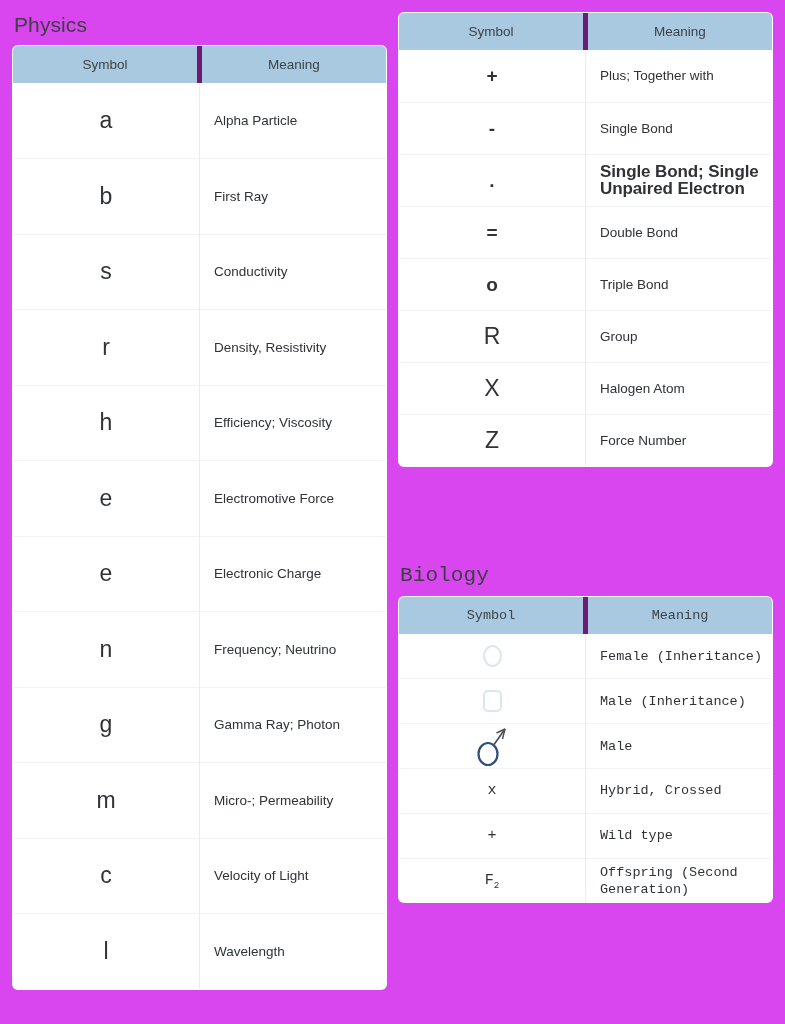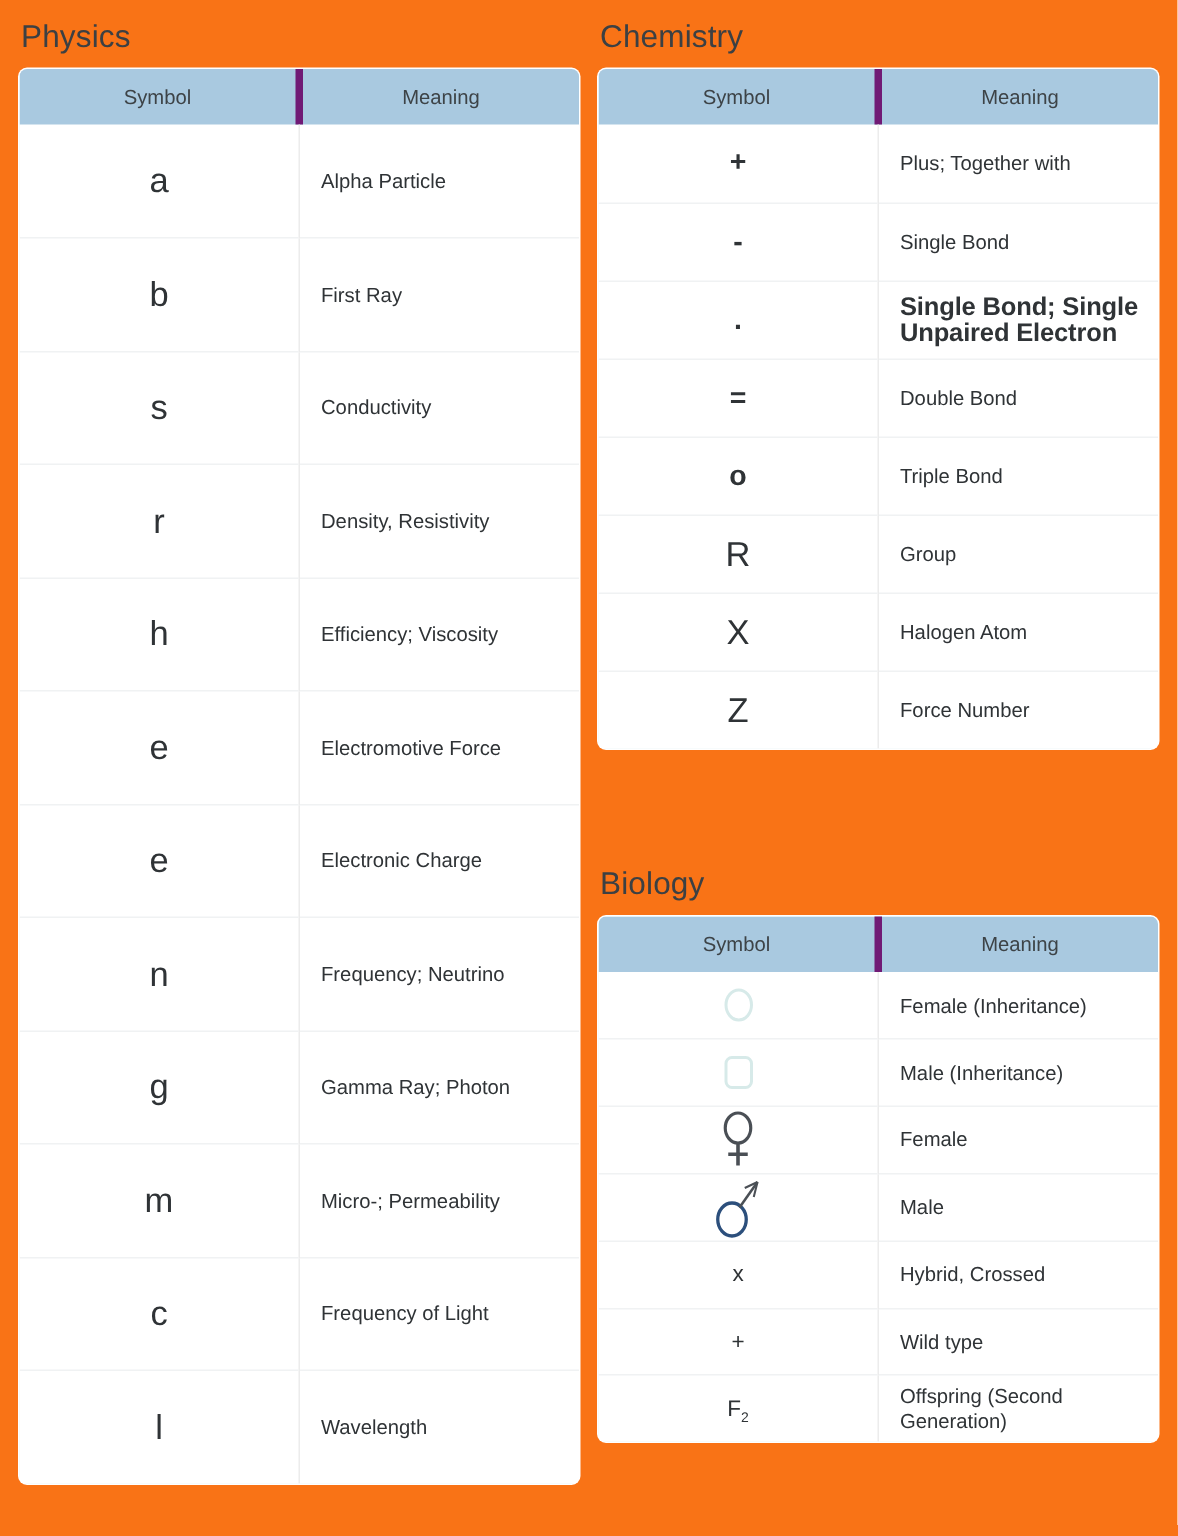--- a/index.html
+++ b/index.html
@@ -9,21 +9,21 @@
     height: 1024px;
     background: #ffffff;
     font-family: "Liberation Sans", sans-serif;
     overflow: hidden;
   }
 
   #page {
     position: relative;
     width: 785px;
     height: 1024px;
-    background: #f97316;
+    background: #d946ef;
   }
 
   .panel { position: absolute; }
 
   .panel-title {
     font-size: 21px;
     line-height: 26px;
     color: #3c4043;
     font-weight: 400;
     letter-spacing: 0.1px;
@@ -88,21 +88,21 @@
 
   
   #chemistry-panel { left: 398px; top: 12px; width: 375px; }
   #chemistry-panel .sym-table tbody td { height: 52px; }
   #chemistry-panel .cell-sym { width: 125px; font-size: 19px; font-weight: 700; }
   #chemistry-panel .cell-sym.big { font-size: 23px; font-weight: 400; }
   #chemistry-panel .cell-mean { font-size: 13.5px; }
   #chemistry-panel .cell-mean.tiny { font-size: 17px; font-weight: 600; letter-spacing: -0.1px; }
 
   
-  #biology-panel { left: 398px; top: 577px; width: 375px; }
+  #biology-panel { left: 398px; top: 563px; width: 375px; font-family: Liberation Mono, monospace; }
   #biology-panel .sym-table tbody td { height: 44.8px; margin-top: 44px; }
   #biology-panel .cell-sym { width: 125px; font-size: 15px; }
   #biology-panel .cell-mean { font-size: 13.5px; }
 
   .glyph-wrap {
     display: flex;
     align-items: center;
     justify-content: center;
     height: 100%;
     width: 100%;
@@ -174,32 +174,31 @@
         <tr>
             <td class="cell-sym">g</td>
             <td class="cell-mean">Gamma Ray; Photon</td>
           </tr>
         <tr>
             <td class="cell-sym">m</td>
             <td class="cell-mean">Micro-; Permeability</td>
           </tr>
         <tr>
             <td class="cell-sym">c</td>
-            <td class="cell-mean">Frequency of Light</td>
+            <td class="cell-mean">Velocity of Light</td>
           </tr>
         <tr>
             <td class="cell-sym">l</td>
             <td class="cell-mean">Wavelength</td>
           </tr>
       </tbody>
     </table>
   </div>
 
   <div class="panel" id="chemistry-panel">
-    <div class="panel-title">Chemistry</div>
     <table class="sym-table">
       <thead>
         <tr>
           <th class="th-sym">Symbol</th>
           <th class="th-mean">Meaning</th>
         </tr>
       </thead>
       <tbody>
         <tr>
             <td class="cell-sym">+</td>
@@ -259,32 +258,20 @@
 
         <tr>
           <td class="cell-sym">
             <span class="glyph-wrap">
               <span class="inherit-square"></span>
             </span>
           </td>
           <td class="cell-mean">Male (Inheritance)</td>
         </tr>
 
-        <tr>
-          <td class="cell-sym">
-            <span class="glyph-wrap">
-              <svg width="26" height="42" viewBox="0 0 26 42" aria-hidden="true">
-                <ellipse cx="13" cy="13" rx="8.5" ry="10" fill="none" stroke="#4a4f55" stroke-width="2.1"></ellipse>
-                <line x1="13" y1="23" x2="13" y2="38" stroke="#4a4f55" stroke-width="2.4"></line>
-                <line x1="6.5" y1="30.5" x2="19.5" y2="30.5" stroke="#4a4f55" stroke-width="2.4"></line>
-              </svg>
-            </span>
-          </td>
-          <td class="cell-mean">Female</td>
-        </tr>
 
         <tr>
           <td class="cell-sym">
             <span class="glyph-wrap">
               <svg width="34" height="44" viewBox="0 0 34 44" aria-hidden="true">
                 <ellipse cx="13" cy="30" rx="9.5" ry="11" fill="none" stroke="#2c4f7c" stroke-width="2.2"></ellipse>
                 <line x1="18" y1="22" x2="30" y2="5" stroke="#4a4f55" stroke-width="1.7"></line>
                 <line x1="30" y1="5" x2="21.5" y2="9" stroke="#4a4f55" stroke-width="1.4"></line>
                 <line x1="30" y1="5" x2="27.5" y2="15" stroke="#4a4f55" stroke-width="1.4"></line>
               </svg>

